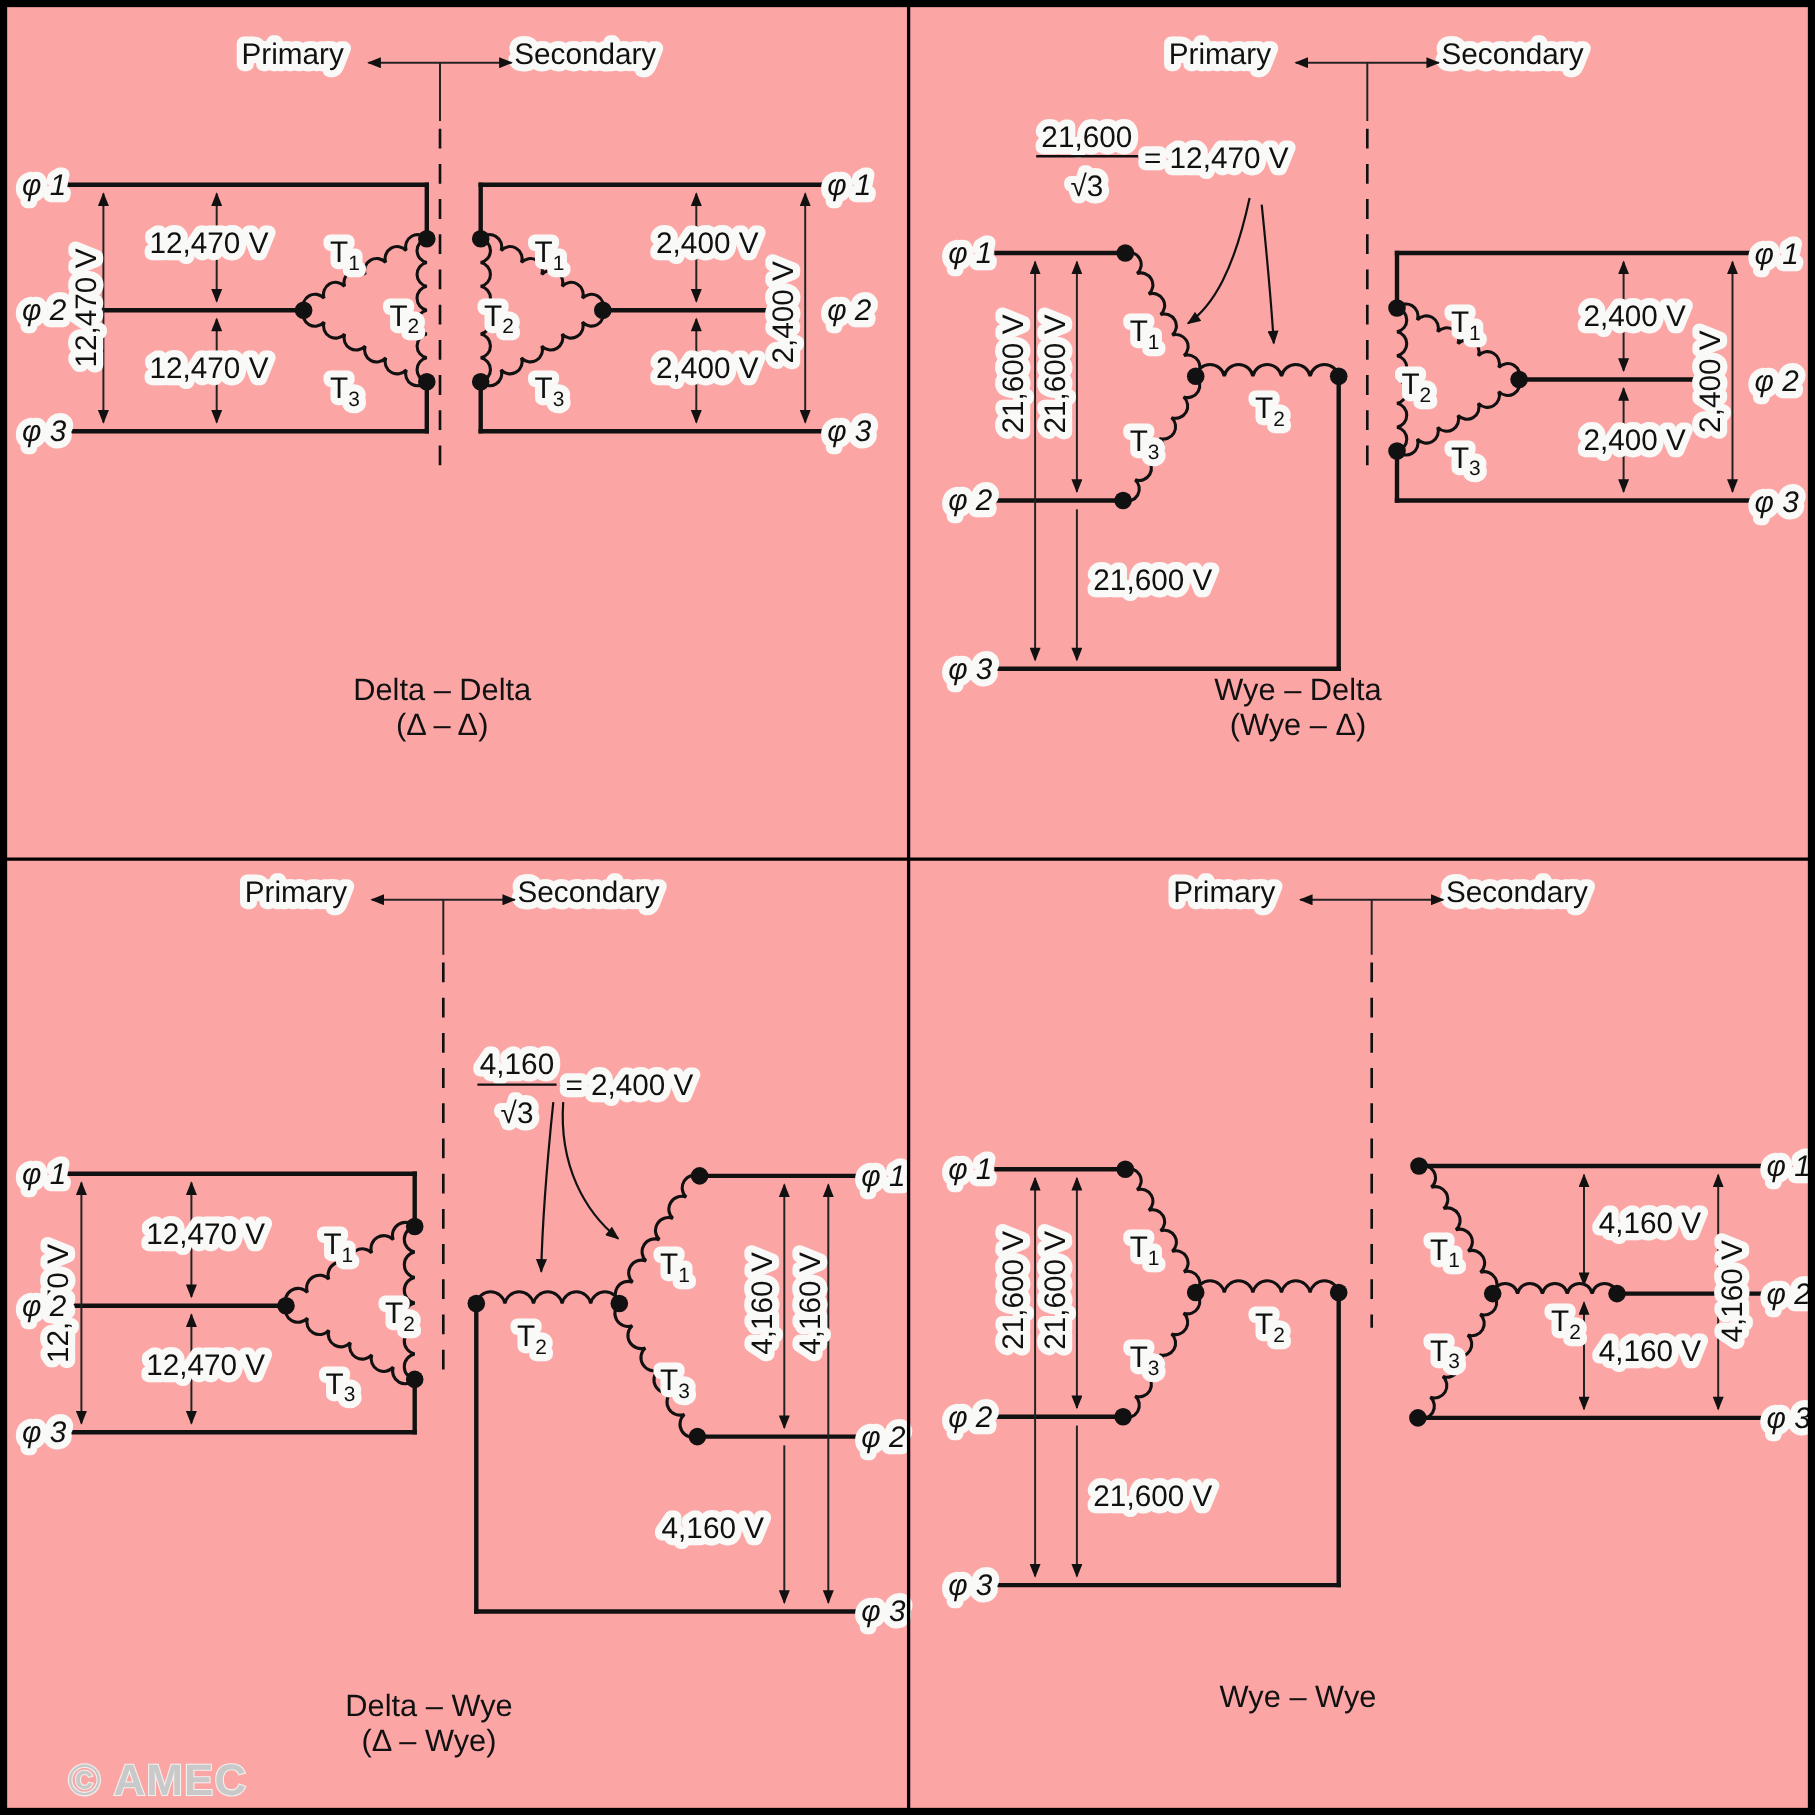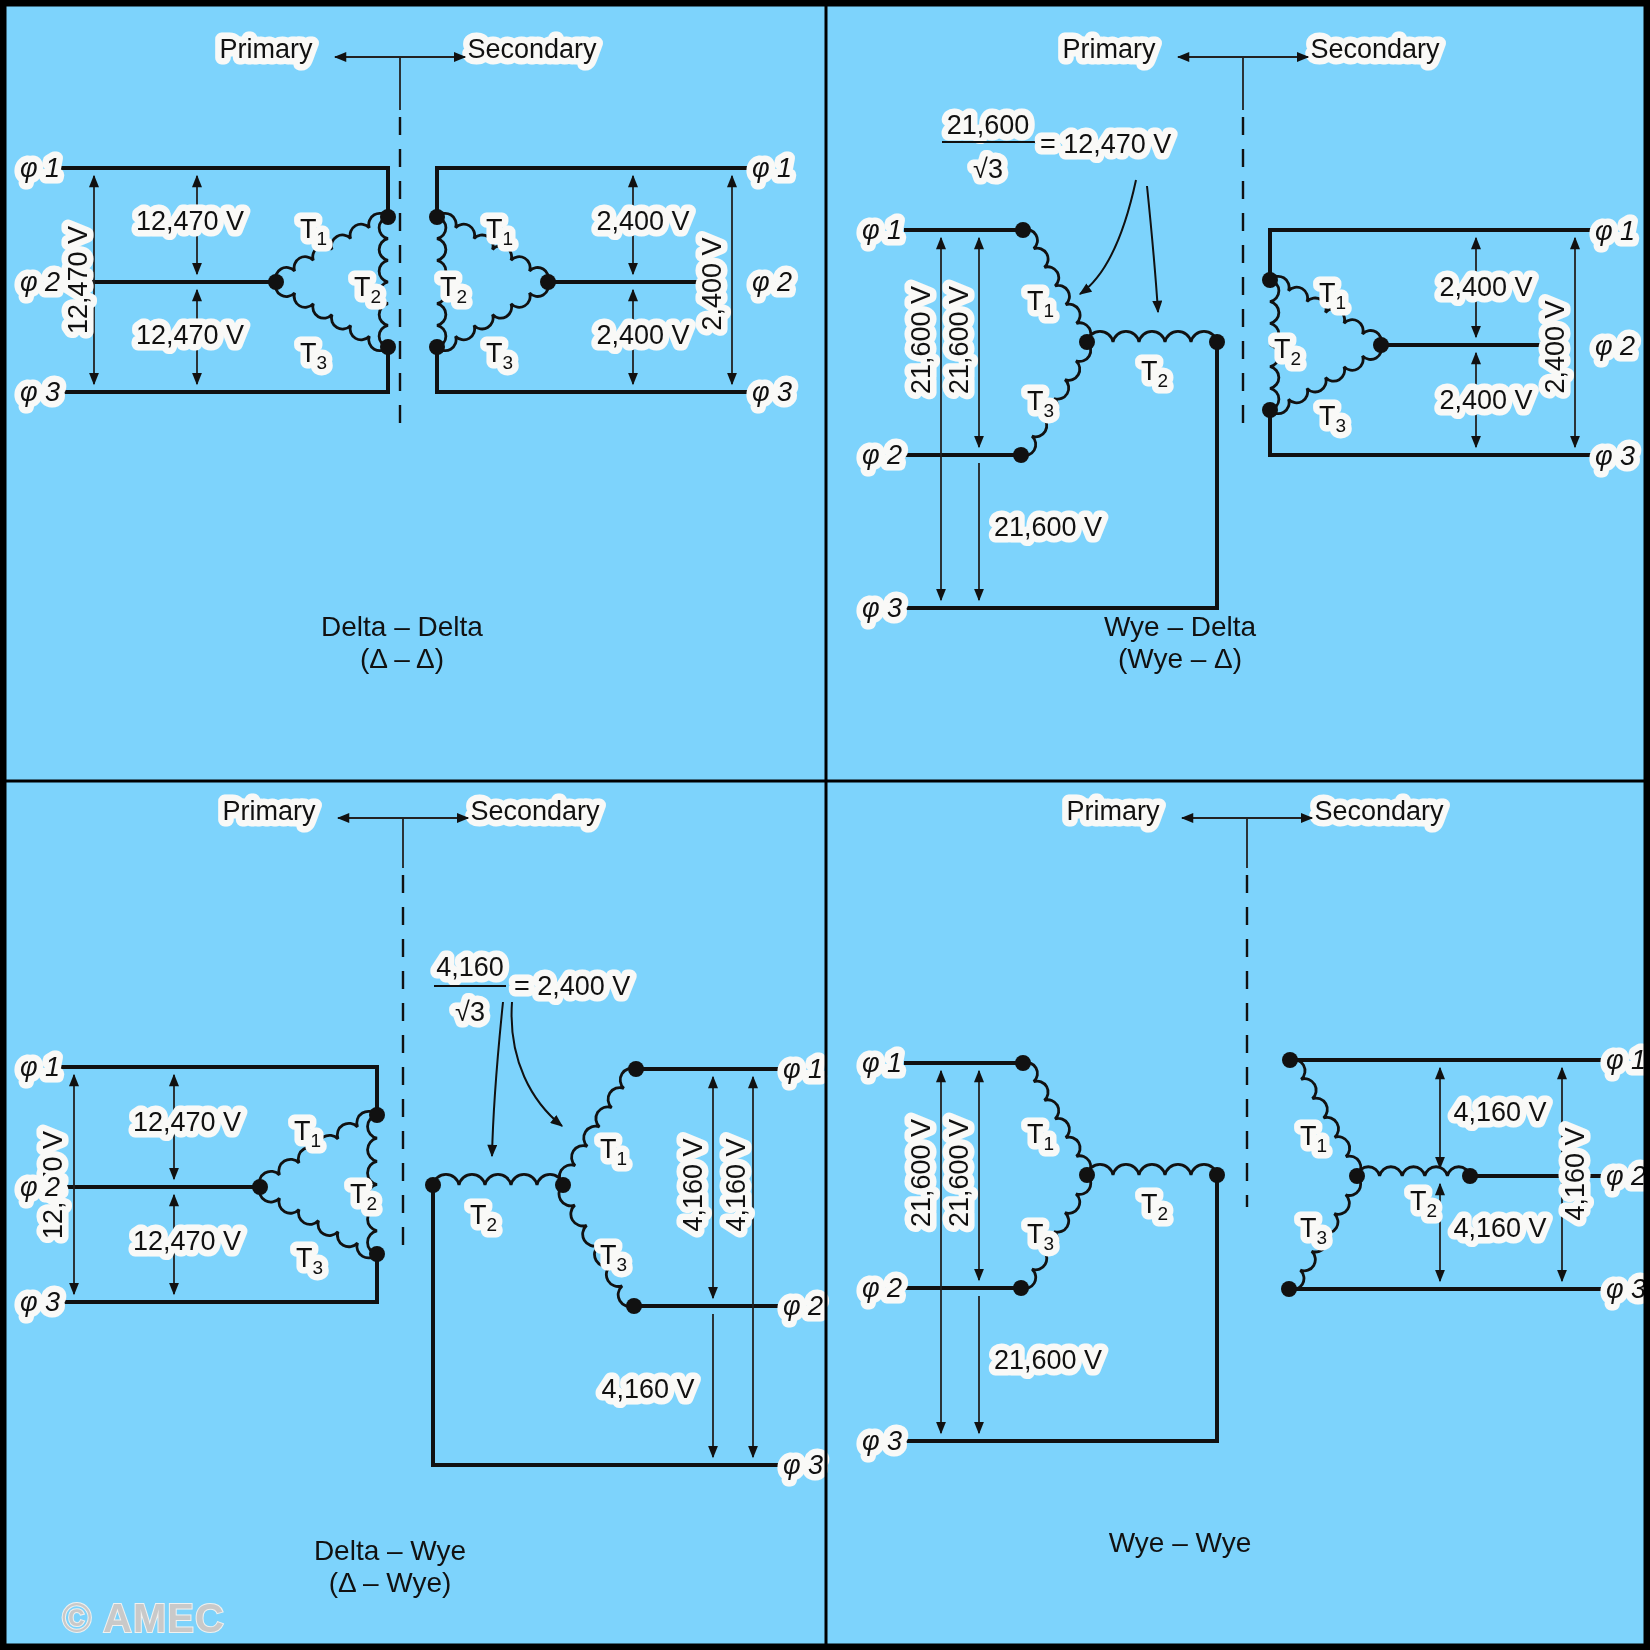--- a/index.html
+++ b/index.html
@@ -1,16 +1,16 @@
 <!DOCTYPE html>
 <html><head>
 <meta charset="utf-8">
 <style>
   html,body{margin:0;padding:0;background:#e8e8e6;}
-  #stage{width:1650px;height:1650px;background:#7dd3fc;position:relative;}
+  #stage{width:1650px;height:1650px;background:#fca5a5;position:relative;}
   svg{display:block;}
   text{font-family:"Liberation Sans","DejaVu Sans",sans-serif;font-size:27px;fill:#111;}
   .halo{paint-order:stroke;stroke:#f9f9f7;stroke-width:13px;stroke-linejoin:round;}
   .sub{font-size:19px;}
   .title{font-size:28px;text-anchor:middle;}
   .phase{font-style:italic;}
   .mid{text-anchor:middle;}
   .wm{font-size:40px;fill:#c9c9c9;font-weight:bold;letter-spacing:1px;paint-order:stroke;stroke:#f1f1ef;stroke-width:2px;}
   .wire{stroke:#111;stroke-width:4;fill:none;stroke-linecap:square;}
   .coil{stroke:#111;stroke-width:2.8;fill:none;stroke-linecap:round;}

